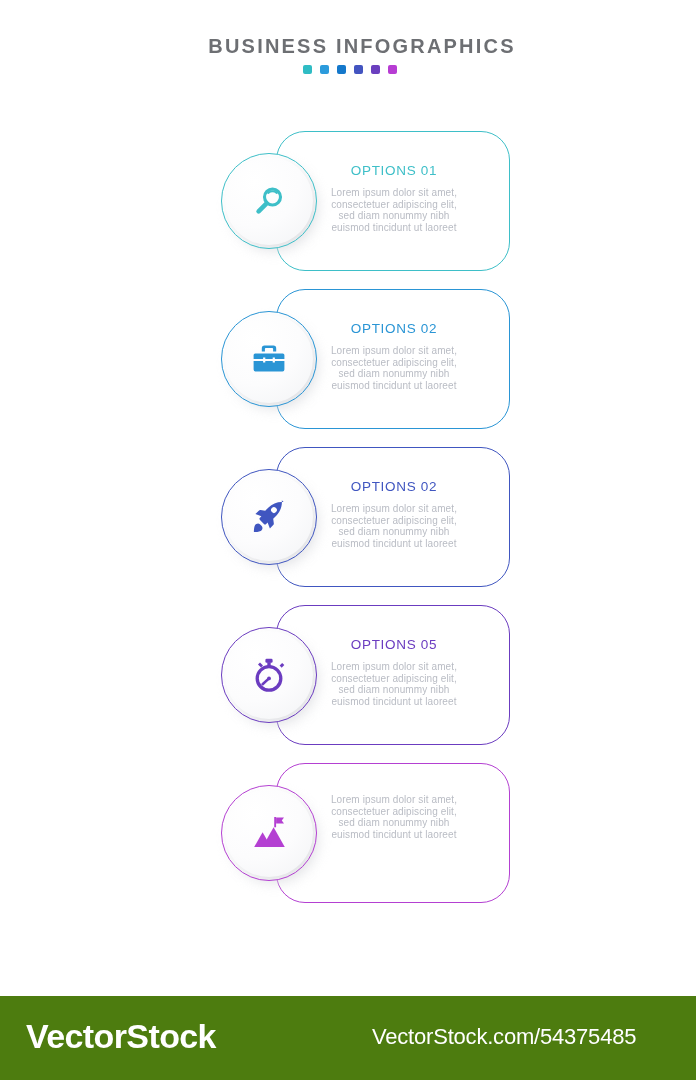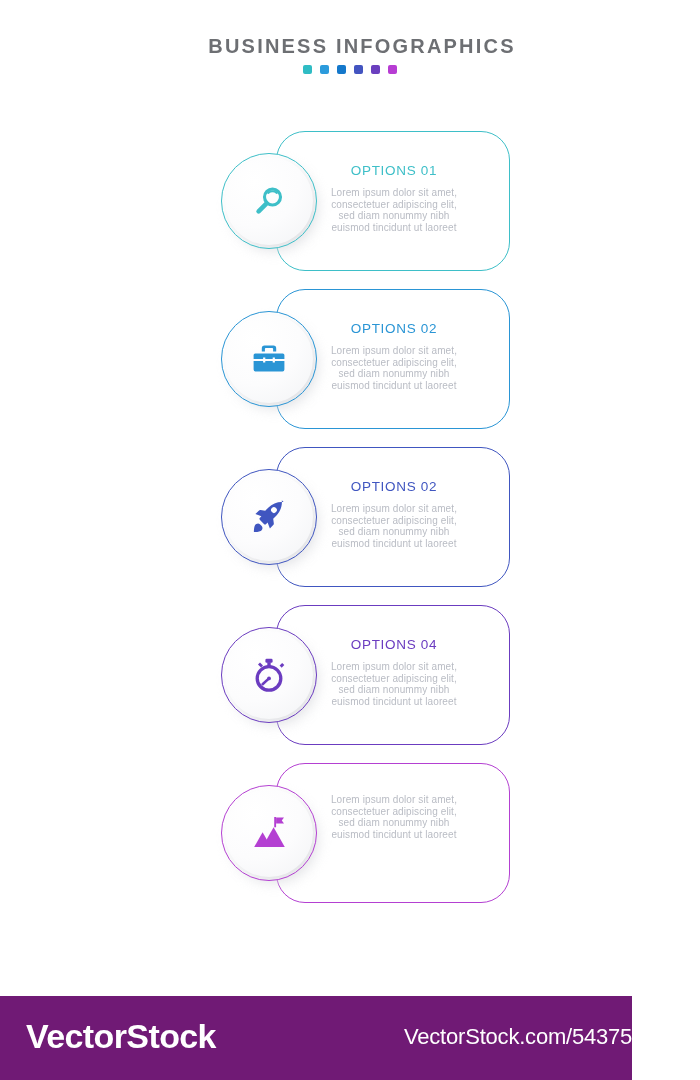--- a/index.html
+++ b/index.html
@@ -173,23 +173,23 @@
     justify-content: center;
   }
 
   .icon svg { display: block; }
 
   
   #footer {
     position: absolute;
     left: 0;
     top: 996px;
-    width: 632px;
+    width: 696px;
     height: 84px;
-    background: #701a75;
+    background: #4d7c0f;
   }
 
   #wm-logo {
     position: absolute;
     left: 26px;
     top: 20px;
     font-size: 34px;
     font-weight: bold;
     color: #ffffff;
     letter-spacing: -0.6px;
@@ -197,21 +197,20 @@
   }
 
   #wm-url {
     position: absolute;
     left: 372px;
     top: 27px;
     font-size: 22px;
     color: #ffffff;
     letter-spacing: -0.2px;
     line-height: 28px;
-    margin-left: 32px;
   }
 </style>
 </head>
 <body>
 
 <div id="page">
 
   <div id="header">
     <div id="page-title">BUSINESS INFOGRAPHICS</div>
     <div id="swatches">
@@ -296,21 +295,21 @@
               <path d="M31.6 2.1 c-5.4-0.6-11.3 1.5-15.1 5.3 l-3.3 3.3 -4.6-0.6 a2.1 2.1 0 0 0-1.8 0.6 L3.4 14 l6.0 2.3 L8.0 17.7 a1.6 1.6 0 0 0 0 2.3 l3.9 3.9 a1.6 1.6 0 0 0 2.3 0 l1.4-1.4 2.3 6.0 3.3-3.4 a2.1 2.1 0 0 0 0.6-1.8 l-0.6-4.6 3.3-3.3 c3.8-3.8 5.9-9.7 5.3-15.1 z M24.0 12.1 a2.9 2.9 0 1 1 0-4.1 2.9 2.9 0 0 1 0 4.1 z" fill="#4056C0"></path>
               <path d="M7.9 24.2 c-1.5-1.5-4.0-0.6-4.9 1.0 -1.0 1.9-1.1 5.0-1.1 6.8 1.8 0.0 4.9-0.1 6.8-1.1 1.6-0.9 2.5-3.4 1.0-4.9 z" fill="#4056C0"></path>
             </svg>
           </div>
         </div>
       </div>
       <div class="row" style="top: 602px; --accent: #6B3CC0;">
         <div class="panel"></div>
         <div class="panel-mask"></div>
         <div class="panel-text">
-          <div class="opt-title">OPTIONS 04</div>
+          <div class="opt-title">OPTIONS 05</div>
           <div class="opt-desc">
             <span>Lorem ipsum dolor sit amet,</span>
             <span>consectetuer adipiscing elit,</span>
             <span>sed diam nonummy nibh</span>
             <span>euismod tincidunt ut laoreet</span>
           </div>
         </div>
         <div class="circle-wrap">
           <div class="disc-shadow"></div>
           <div class="ring"></div>

